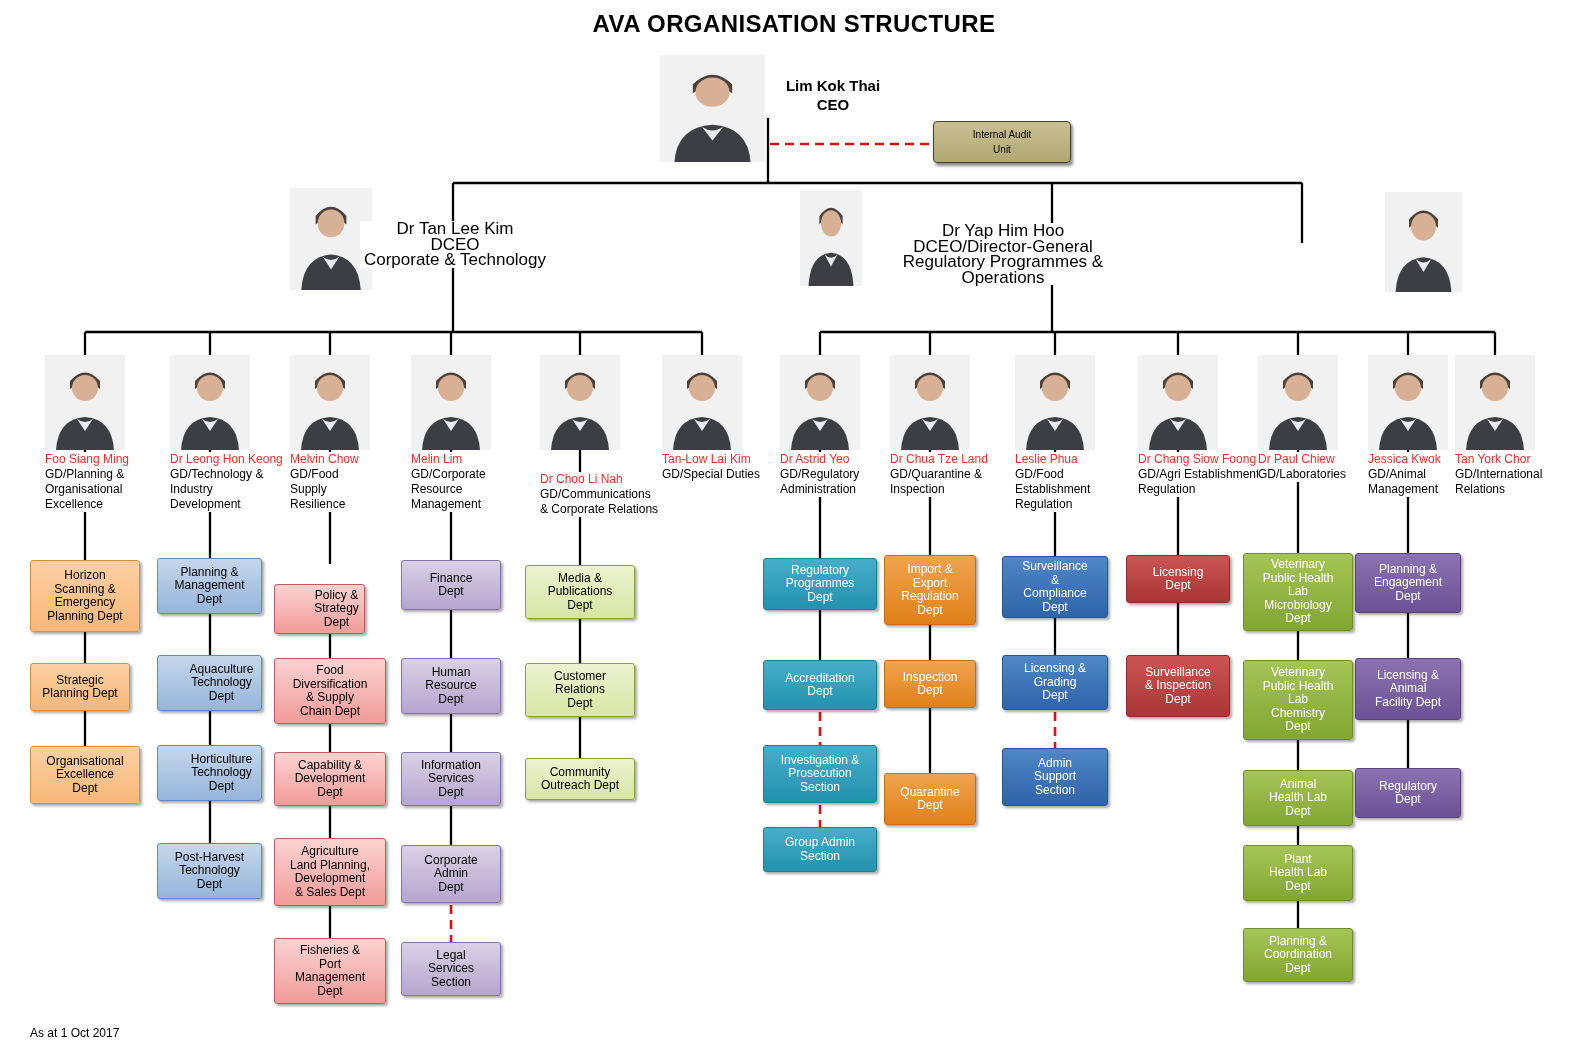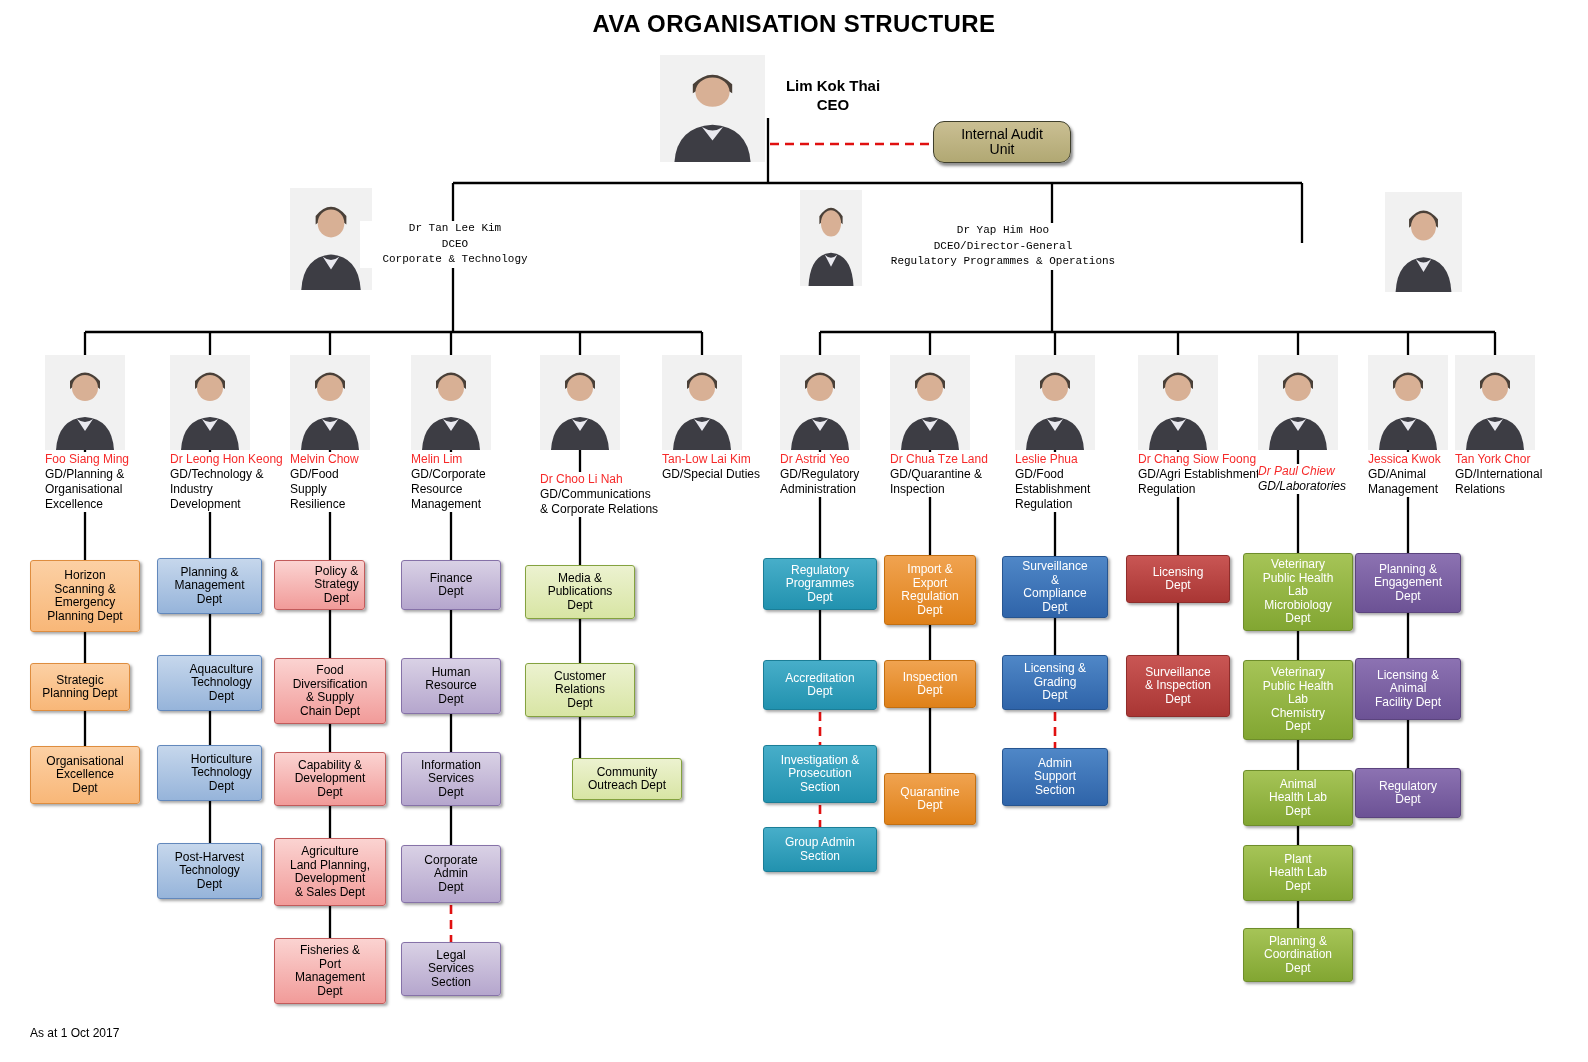--- a/index.html
+++ b/index.html
@@ -4,29 +4,29 @@
 <style>
   html,body{margin:0;padding:0;background:#ffffff;}
   #canvas{position:relative;width:1588px;height:1062px;background:#ffffff;overflow:hidden;
           font-family:"Liberation Sans","DejaVu Sans",sans-serif;color:#000;}
   .abs{position:absolute;}
   #title{top:10px;left:0;width:100%;text-align:center;font-size:24px;font-weight:bold;letter-spacing:0.4px;}
   #wires{left:0;top:0;z-index:1;}
   .photo{z-index:2;overflow:hidden;background:#f1f1f1;}
   .photo svg{display:block;}
   .ceolabel{z-index:2;text-align:center;font-size:15px;font-weight:bold;line-height:19px;white-space:pre-line;}
-  .deplabel{z-index:2;background:#fff;text-align:center;font-size:11px;line-height:15.5px;white-space:pre-line;font-family:Liberation Mono, monospace;}
+  .deplabel{z-index:2;background:#fff;text-align:center;font-size:17px;line-height:15.5px;white-space:pre-line;}
   .plabel{z-index:2;background:#fff;font-size:12px;line-height:15px;}
   .pname{display:block;white-space:pre-line;}
   .ptitle{display:block;white-space:pre-line;color:#000;}
   .obox{z-index:2;border-radius:3px;display:flex;align-items:center;justify-content:center;
         text-align:center;font-size:12px;line-height:13.5px;white-space:pre-line;padding:2px;
         box-shadow:2px 2px 3px rgba(0,0,0,0.35);box-sizing:border-box;}
-  #audit{z-index:2;border-radius:11px;display:flex;align-items:center;justify-content:center;
-         text-align:center;font-size:14px;line-height:15px;white-space:pre-line;
+  #audit{z-index:2;border-radius:4px;display:flex;align-items:center;justify-content:center;
+         text-align:center;font-size:10px;line-height:15px;white-space:pre-line;
          background:linear-gradient(#CABF93,#B1A873);border:1px solid #3E3E2B;
          box-shadow:2px 3px 3px rgba(0,0,0,0.45);box-sizing:border-box;}
   #footer{left:30px;top:1026px;font-size:12px;}
 </style>
 </head>
 <body>
 
 <div id="canvas">
   <div id="title" class="abs">AVA ORGANISATION STRUCTURE</div>
 
@@ -202,21 +202,21 @@
         <path d="M11 95 Q13 64 40 62 Q67 64 69 95 Z" fill="#3d3d44"></path>
         <path d="M32 64 L40 76 L48 64 Q44 67 40 67 Q36 67 32 64 Z" fill="#e9e9ef"></path>
       </svg>
     </div>
     <div class="plabel abs" style="left:290px;top:452px;width:110px;">
       <span class="pname" style="color: rgb(246, 42, 42);">Melvin Chow</span>
       <span class="ptitle">GD/Food
 Supply
 Resilience</span>
     </div>
-    <div class="obox abs" style="left:274px;top:560px;width:91px;height:50px;background:linear-gradient(#FBD3D1,#F19B99);border:1.5px solid #C25B5B;color:#000000;padding-left:36px;">Policy &amp;
+    <div class="obox abs" style="left:274px;top:584px;width:91px;height:50px;background:linear-gradient(#FBD3D1,#F19B99);border:1.5px solid #C25B5B;color:#000000;padding-left:36px;">Policy &amp;
 Strategy Dept</div>
     <div class="obox abs" style="left:274px;top:658px;width:112px;height:66px;background:linear-gradient(#FBD3D1,#F19B99);border:1.5px solid #C25B5B;color:#000000;">Food
 Diversification
 &amp; Supply
 Chain Dept</div>
     <div class="obox abs" style="left:274px;top:752px;width:112px;height:54px;background:linear-gradient(#FBD3D1,#F19B99);border:1.5px solid #C25B5B;color:#000000;">Capability &amp;
 Development
 Dept</div>
     <div class="obox abs" style="left:274px;top:838px;width:112px;height:68px;background:linear-gradient(#FBD3D1,#F19B99);border:1.5px solid #C25B5B;color:#000000;">Agriculture
 Land Planning,
@@ -268,21 +268,21 @@
       <span class="pname" style="color: rgb(246, 42, 42);">Dr Choo Li Nah</span>
       <span class="ptitle">GD/Communications
 &amp; Corporate Relations</span>
     </div>
     <div class="obox abs" style="left:525px;top:565px;width:110px;height:54px;background:linear-gradient(#ECF2D0,#D8E5A4);border:1.5px solid #84A23F;color:#000000;">Media &amp;
 Publications
 Dept</div>
     <div class="obox abs" style="left:525px;top:663px;width:110px;height:54px;background:linear-gradient(#ECF2D0,#D8E5A4);border:1.5px solid #84A23F;color:#000000;">Customer
 Relations
 Dept</div>
-    <div class="obox abs" style="left:525px;top:758px;width:110px;height:42px;background:linear-gradient(#ECF2D0,#D8E5A4);border:1.5px solid #84A23F;color:#000000;margin-left:47px;">Community
+    <div class="obox abs" style="left:525px;top:758px;width:110px;height:42px;background:linear-gradient(#ECF2D0,#D8E5A4);border:1.5px solid #84A23F;color:#000000;">Community
 Outreach Dept</div>
     <div class="photo abs" style="left:662px;top:355px;width:80px;height:95px;">
       <svg viewBox="0 0 80 95" width="100%" height="100%" preserveAspectRatio="none">
         <rect width="80" height="95" fill="#f1f1f1"></rect>
         <path d="M25 26 Q40 9 55 26 L55 34 Q40 21 25 34 Z" fill="#4a4038"></path>
         <circle cx="40" cy="33" r="13" fill="#d8b095"></circle>
         <path d="M11 95 Q13 64 40 62 Q67 64 69 95 Z" fill="#3d3d44"></path>
         <path d="M32 64 L40 76 L48 64 Q44 67 40 67 Q36 67 32 64 Z" fill="#e9e9ef"></path>
       </svg>
     </div>
@@ -382,21 +382,21 @@
 Dept</div>
     <div class="photo abs" style="left:1258px;top:355px;width:80px;height:95px;">
       <svg viewBox="0 0 80 95" width="100%" height="100%" preserveAspectRatio="none">
         <rect width="80" height="95" fill="#f1f1f1"></rect>
         <path d="M25 26 Q40 9 55 26 L55 34 Q40 21 25 34 Z" fill="#4a4038"></path>
         <circle cx="40" cy="33" r="13" fill="#d8b095"></circle>
         <path d="M11 95 Q13 64 40 62 Q67 64 69 95 Z" fill="#3d3d44"></path>
         <path d="M32 64 L40 76 L48 64 Q44 67 40 67 Q36 67 32 64 Z" fill="#e9e9ef"></path>
       </svg>
     </div>
-    <div class="plabel abs" style="left:1258px;top:464px;width:112px;font-style:italic;">
+    <div class="plabel abs" style="left:1258px;top:452px;width:112px;">
       <span class="pname" style="color: rgb(246, 42, 42);">Dr Paul Chiew</span>
       <span class="ptitle">GD/Laboratories</span>
     </div>
     <div class="obox abs" style="left:1243px;top:553px;width:110px;height:78px;background:linear-gradient(#A6C457,#82A632);border:1.5px solid #6E8D2B;color:#FFFFFF;">Veterinary
 Public Health
 Lab
 Microbiology
 Dept</div>
     <div class="obox abs" style="left:1243px;top:660px;width:110px;height:80px;background:linear-gradient(#A6C457,#82A632);border:1.5px solid #6E8D2B;color:#FFFFFF;">Veterinary
 Public Health

